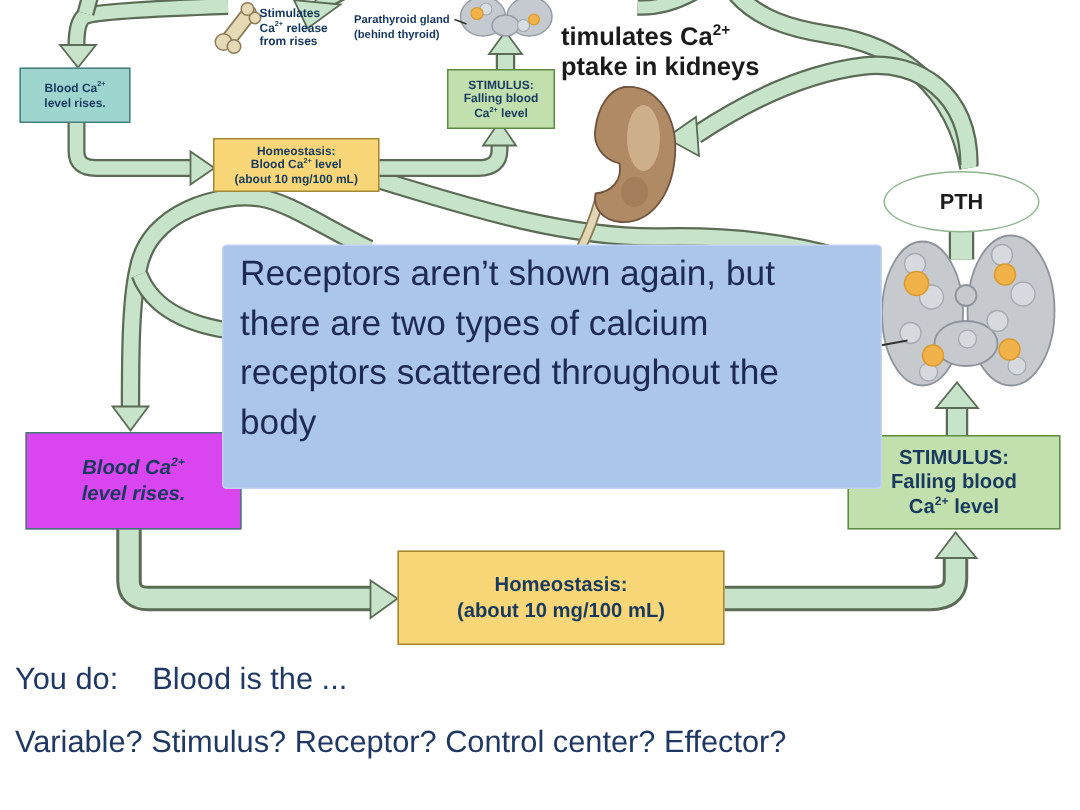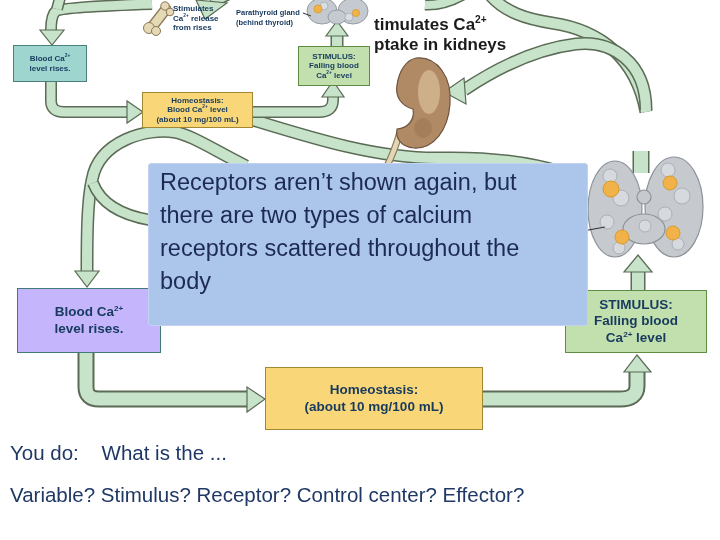--- a/index.html
+++ b/index.html
@@ -6,21 +6,21 @@
   .slide{position:relative;width:720px;height:540px;background:#ffffff;overflow:hidden;
          font-family:"Liberation Sans",sans-serif;}
   .slide svg{position:absolute;left:0;top:0;}
   sup{font-size:0.6em;vertical-align:super;line-height:0;}
 
   .bx{position:absolute;box-sizing:border-box;display:flex;flex-direction:column;
       justify-content:center;align-items:center;text-align:center;font-weight:bold;color:#173a5e;}
   .sm{font-size:8px;line-height:9.3px;}
   .lg{font-size:13.5px;line-height:16.5px;}
   .teal {background:#9ed5cf;border:1px solid #4a7f7c;}
-  .teal2{background:#c4b5fd;border:1.5px solid #417a76;}
+  .teal2{background:#d946ef;border:1.5px solid #417a76;font-style:italic;}
   .yell {background:#f9d778;border:1px solid #a38834;}
   .yell2{background:#f9d778;border:1.5px solid #a38834;}
   .grn  {background:#c2dfae;border:1px solid #5f8c43;}
   .grn2 {background:#c2dfae;border:1.5px solid #5f8c43;}
 
   .lab{position:absolute;font-weight:bold;color:#14365c;font-size:8px;line-height:9.5px;}
   .biglab{position:absolute;font-weight:bold;color:#1b1b1b;font-size:17px;line-height:20px;}
 
   .pth{position:absolute;left:589px;top:114px;width:102px;height:39px;background:#ffffff;
        border:1.3px solid #8fb48f;border-radius:50%;display:flex;align-items:center;
@@ -185,20 +185,23 @@
     <div><span>Blood Ca</span><sup>2+</sup><span> level</span></div>
     <div>(about 10 mg/100 mL)</div>
   </div>
 
   <div class="bx sm grn" style="left:298px;top:46px;width:72px;height:40px;">
     <div>STIMULUS:</div>
     <div>Falling blood</div>
     <div><span>Ca</span><sup>2+</sup><span> level</span></div>
   </div>
 
+  <div class="pth">
+    <span>PTH</span>
+  </div>
 
   <div class="bx lg teal2" style="left:17px;top:288px;width:144px;height:65px;">
     <div><span>Blood Ca</span><sup>2+</sup></div>
     <div>level rises.</div>
   </div>
 
   <div class="bx lg yell2" style="left:265px;top:367px;width:218px;height:63px;">
     <div>Homeostasis:</div>
     <div>(about 10 mg/100 mL)</div>
   </div>
@@ -206,16 +209,16 @@
   <div class="bx lg grn2" style="left:565px;top:290px;width:142px;height:63px;">
     <div>STIMULUS:</div>
     <div>Falling blood</div>
     <div><span>Ca</span><sup>2+</sup><span> level</span></div>
   </div>
 
   <div class="callout">
     <span>Receptors aren’t shown again, but there are two types of calcium receptors scattered throughout the body</span>
   </div>
 
-  <div class="footer" style="top:441px;">You do:    What is the ...</div>
+  <div class="footer" style="top:441px;">You do:    Blood is the ...</div>
   <div class="footer" style="top:483px;">Variable? Stimulus? Receptor? Control center? Effector?</div>
 
 </div>
 
 </body></html>

